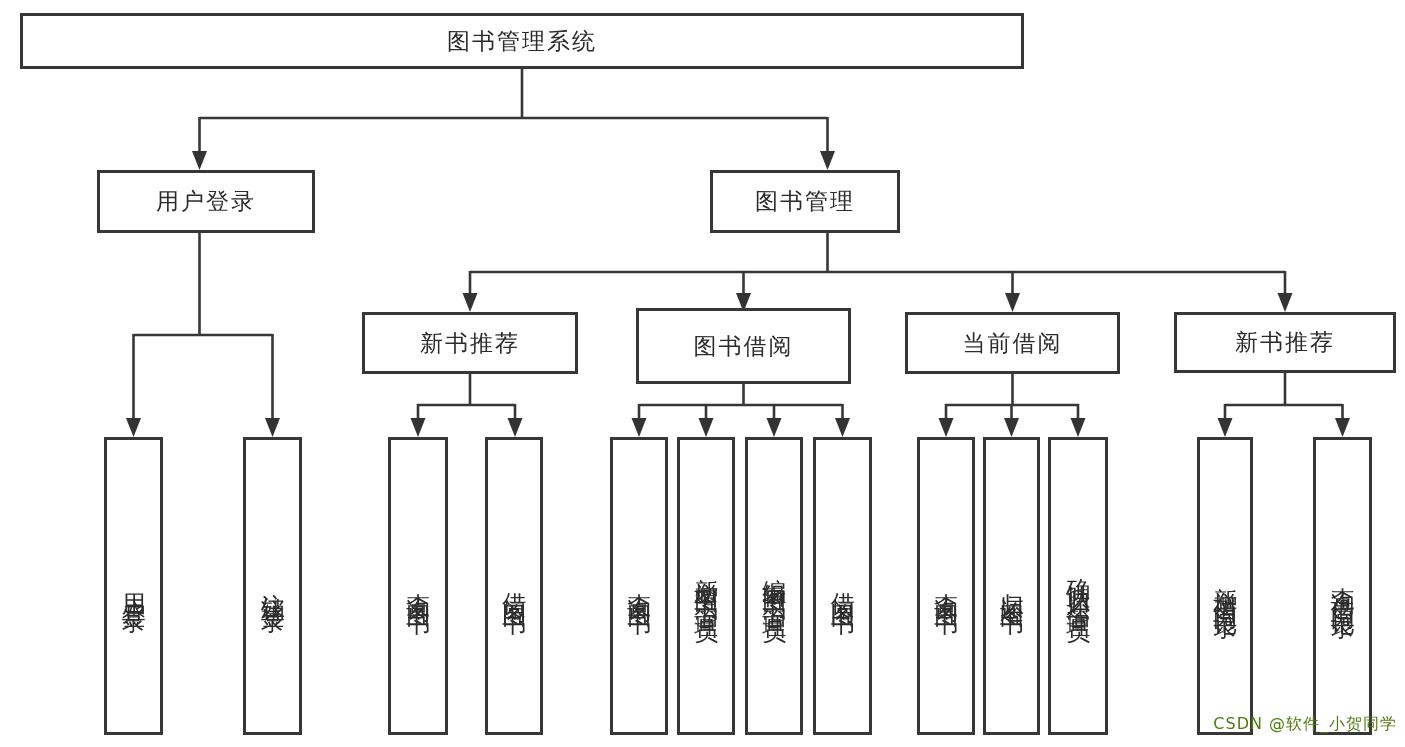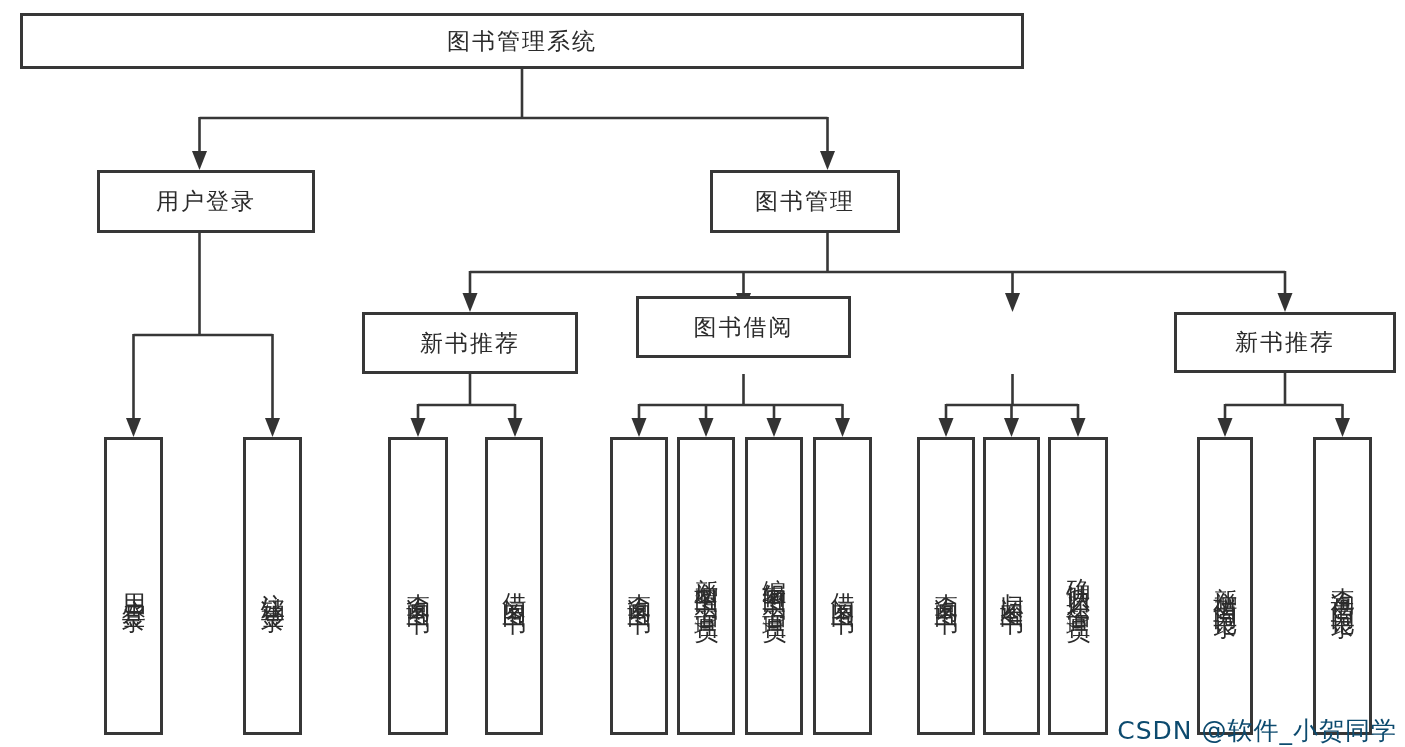--- a/index.html
+++ b/index.html
@@ -36,23 +36,23 @@
     text-orientation: mixed;
     letter-spacing: 6px;
     font-size: 24px;
     line-height: 1.1;
     white-space: nowrap;
   }
   .watermark {
     position: absolute;
     top: 714px;
     right: 8px;
-    font-size: 25px;
+    font-size: 16px;
     letter-spacing: 1px;
-    color: #0c4a6e;
+    color: #4d7c0f;
     white-space: nowrap;
   }
 </style>
 </head>
 <body>
 
 <div class="stage">
 
   <svg class="connectors" width="1405" height="747" viewBox="0 0 1405 747">
     <g stroke="#373737" stroke-width="2.6" fill="none">
@@ -127,22 +127,25 @@
   <div class="box" style="left:97px;top:170px;width:218px;height:63px">
     <span class="lbl">用户登录</span>
   </div>
   <div class="box" style="left:710px;top:170px;width:190px;height:63px">
     <span class="lbl">图书管理</span>
   </div>
 
   <div class="box" style="left:362px;top:312px;width:216px;height:62px">
     <span class="lbl">新书推荐</span>
   </div>
-  <div class="box" style="left:636px;top:296px;width:215px;height:62px">
+  <div class="box" style="left:636px;top:308px;width:215px;height:76px">
     <span class="lbl">图书借阅</span>
+  </div>
+  <div class="box" style="left:905px;top:312px;width:215px;height:62px">
+    <span class="lbl">当前借阅</span>
   </div>
   <div class="box" style="left:1174px;top:312px;width:222px;height:61px">
     <span class="lbl">新书推荐</span>
   </div>
 
   <div class="box leaf" style="left:104px;top:437px;width:59px;height:298px">
     <span class="v">用户登录</span>
   </div>
   <div class="box leaf" style="left:243px;top:437px;width:59px;height:298px">
     <span class="v">注销登录</span>

